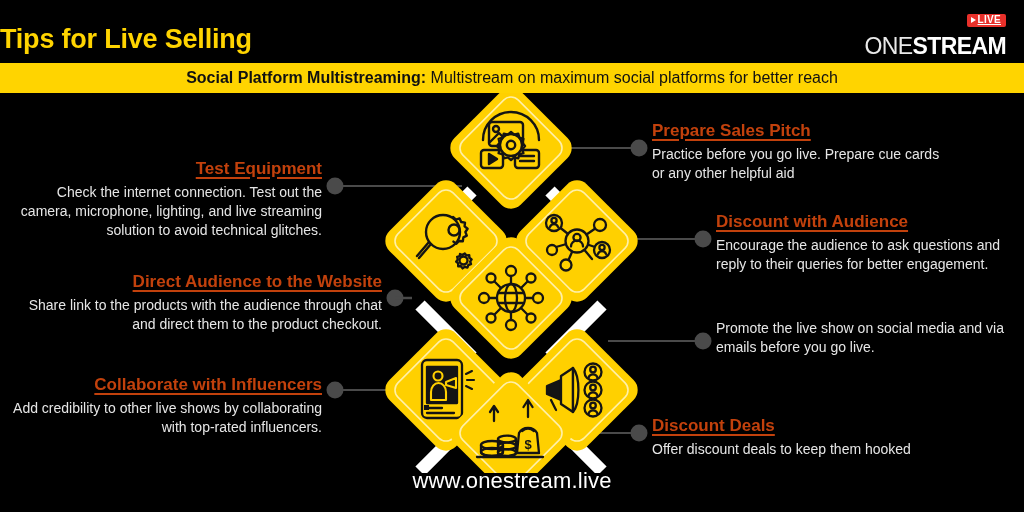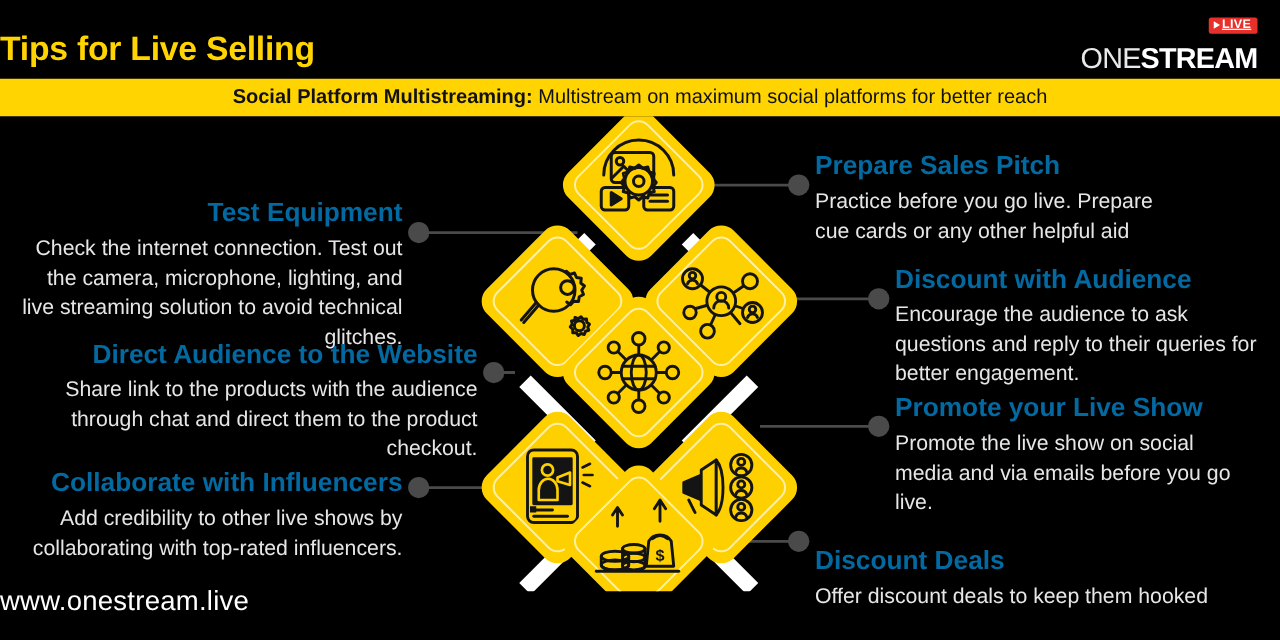--- a/index.html
+++ b/index.html
@@ -42,33 +42,33 @@
   }
   #banner-text { font-size:16px; color:#111; white-space:nowrap; }
   #banner-text b { font-weight:bold;text-align:center; }
 
   
   #diagram { position:absolute; left:0; top:93px; width:1024px; height:380px; }
   #diagram svg { position:absolute; left:0; top:0; }
 
   .node-label { position:absolute; }
   .node-label .title {
-    color:#0369a1; font-weight:bold; font-size:21px; line-height:1.15;
-    text-underline-offset:3px;
+    color:#c2410c; font-weight:bold; font-size:17px; line-height:1.15;
+    text-decoration:underline; text-underline-offset:3px;
     text-decoration-thickness:2px; white-space:nowrap;
   }
   .node-label .desc {
-    color:#e6e6e6; font-size:17px; line-height:1.38; margin-top:4px;
+    color:#e6e6e6; font-size:14px; line-height:1.38; margin-top:4px;
   }
   .side-right { text-align:left; }
   .side-left  { text-align:right; }
 
   
   #footer-url {
-    position:absolute; left:0; bottom:18px; width:1024px; 
+    position:absolute; left:0; bottom:18px; width:1024px; text-align:center;
     color:#ffffff; font-size:22px; letter-spacing:0.2px;
   }
 </style>
 </head>
 <body>
 
 <div id="page-title">Tips for Live Selling</div>
 
 <div id="brand-logo">
   <div id="live-badge">
@@ -291,28 +291,27 @@
     <div class="title">Discount with Audience </div>
     <div class="desc">Encourage the audience to ask questions and reply to their queries for better engagement.</div>
   </div>
 
   <div class="node-label side-left" style="left:24px; top:179px; width:358px;">
     <div class="title">Direct Audience to the Website</div>
     <div class="desc">Share link to the products with the audience through chat and direct them to the product checkout.</div>
   </div>
 
   <div class="node-label side-right" style="left:716px; top:222px; width:290px;">
-    <div class="title">Promote your Live Show</div>
     <div class="desc">Promote the live show on social media and via emails before you go live.</div>
   </div>
 
   <div class="node-label side-left" style="left:10px; top:282px; width:312px;">
     <div class="title">Collaborate with Influencers</div>
     <div class="desc">Add credibility to other live shows by collaborating with top-rated influencers.</div>
   </div>
 
-  <div class="node-label side-right" style="left:652px; top:323px; width:330px;margin-top:21px;">
+  <div class="node-label side-right" style="left:652px; top:323px; width:330px;">
     <div class="title">Discount Deals</div>
     <div class="desc">Offer discount deals to keep them hooked</div>
   </div>
 </div>
 
 <div id="footer-url">www.onestream.live</div>
 
 </body></html>

